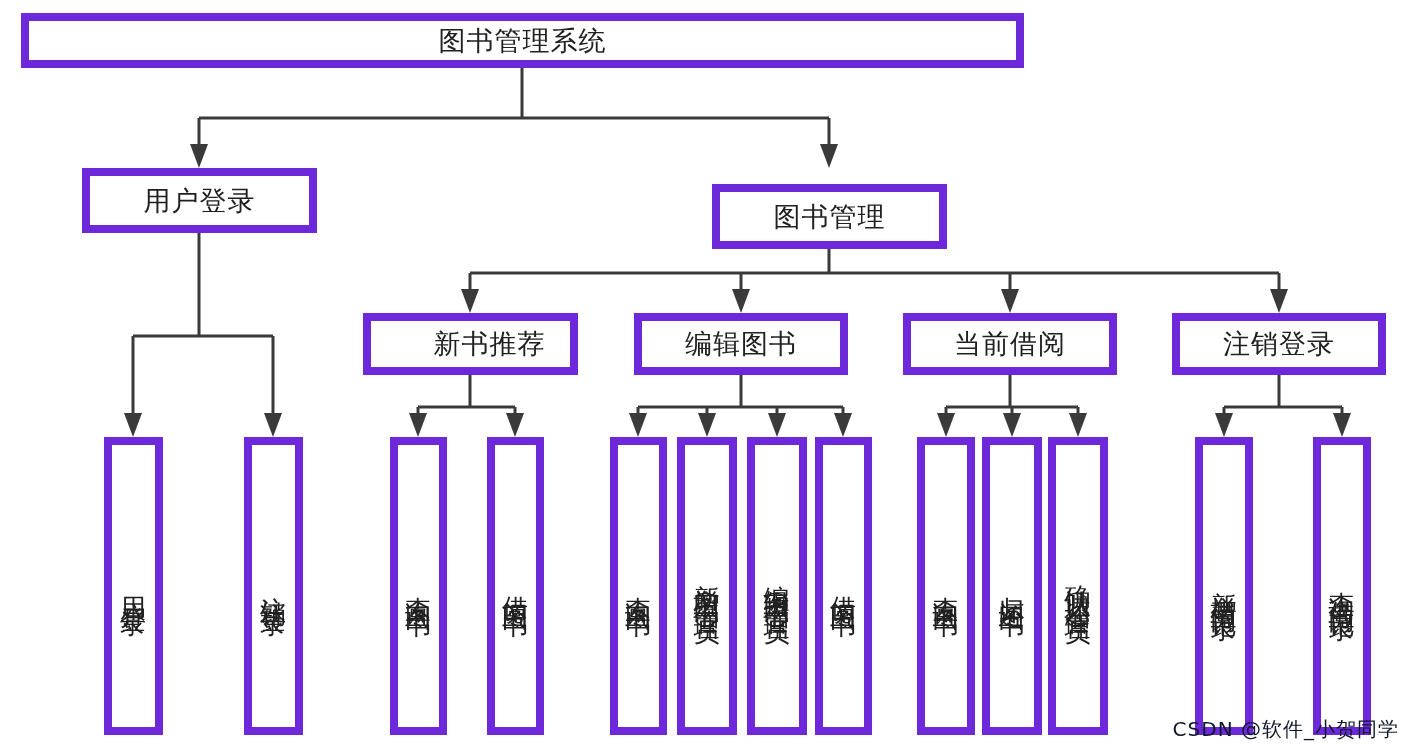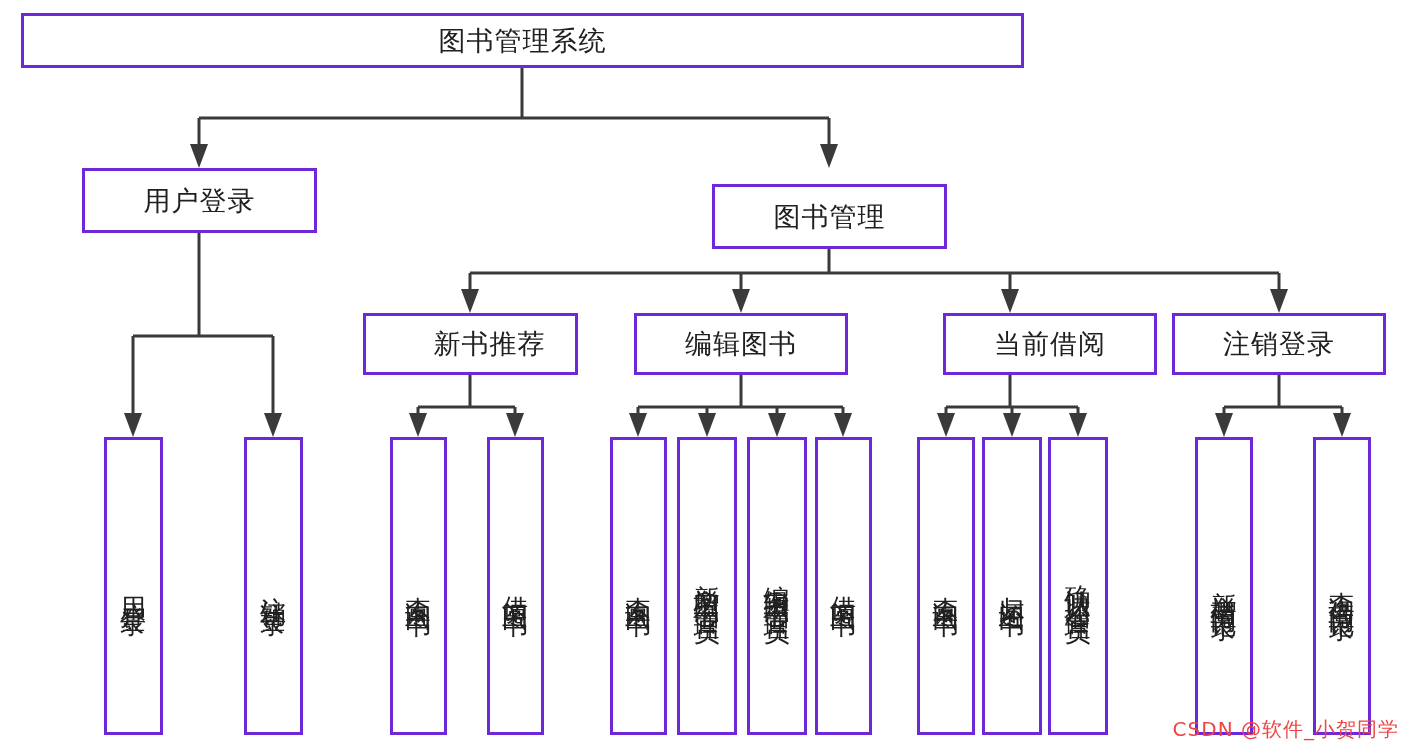--- a/index.html
+++ b/index.html
@@ -8,21 +8,21 @@
     width:1405px;height:747px;
     background:#ffffff;
     font-family:"DejaVu Sans","Liberation Sans",sans-serif;
     color:#202020;
     overflow:hidden;
   }
   #connectors{position:absolute;left:0;top:0;z-index:1;}
   .node{
     position:absolute;
     box-sizing:border-box;
-    border:3px solid #6d28d9;
+    border:8px solid #6d28d9;
     background:#ffffff;
     display:flex;
     align-items:center;
     justify-content:center;
     z-index:2;
   }
   .node.h{font-size:27px;letter-spacing:1px;}
   .node.v{font-size:26px;}
   .node.v .vtext{
     writing-mode:vertical-rl;
@@ -30,21 +30,21 @@
     letter-spacing:5px;
     line-height:1;
     white-space:nowrap;
   }
   .watermark{
     position:absolute;
     right:6px;
     bottom:4px;
     z-index:3;
     font-size:20px;
-    color:#ef4444;
+    color:#0f172a;
     letter-spacing:1px;
     pointer-events:none;
   }
 </style>
 </head>
 <body>
 
 <div id="canvas">
 
   <svg id="connectors" width="1405" height="747" viewBox="0 0 1405 747" fill="none" xmlns="http://www.w3.org/2000/svg">
@@ -100,21 +100,21 @@
   <div class="node h" style="left:712px;top:184px;width:235px;height:65px;">
     <span>图书管理</span>
   </div>
 
   <div class="node h" style="left:363px;top:313px;width:215px;height:62px;padding-left:38px;">
     <span>新书推荐</span>
   </div>
   <div class="node h" style="left:634px;top:313px;width:214px;height:62px;">
     <span>编辑图书</span>
   </div>
-  <div class="node h" style="left:903px;top:313px;width:214px;height:62px;margin-left:40px;">
+  <div class="node h" style="left:903px;top:313px;width:214px;height:62px;">
     <span>当前借阅</span>
   </div>
   <div class="node h" style="left:1172px;top:313px;width:214px;height:62px;">
     <span>注销登录</span>
   </div>
 
   <div class="node v" style="left:104px;top:437px;width:59px;height:298px;">
     <span class="vtext">用户登录</span>
   </div>
   <div class="node v" style="left:244px;top:437px;width:59px;height:298px;">

